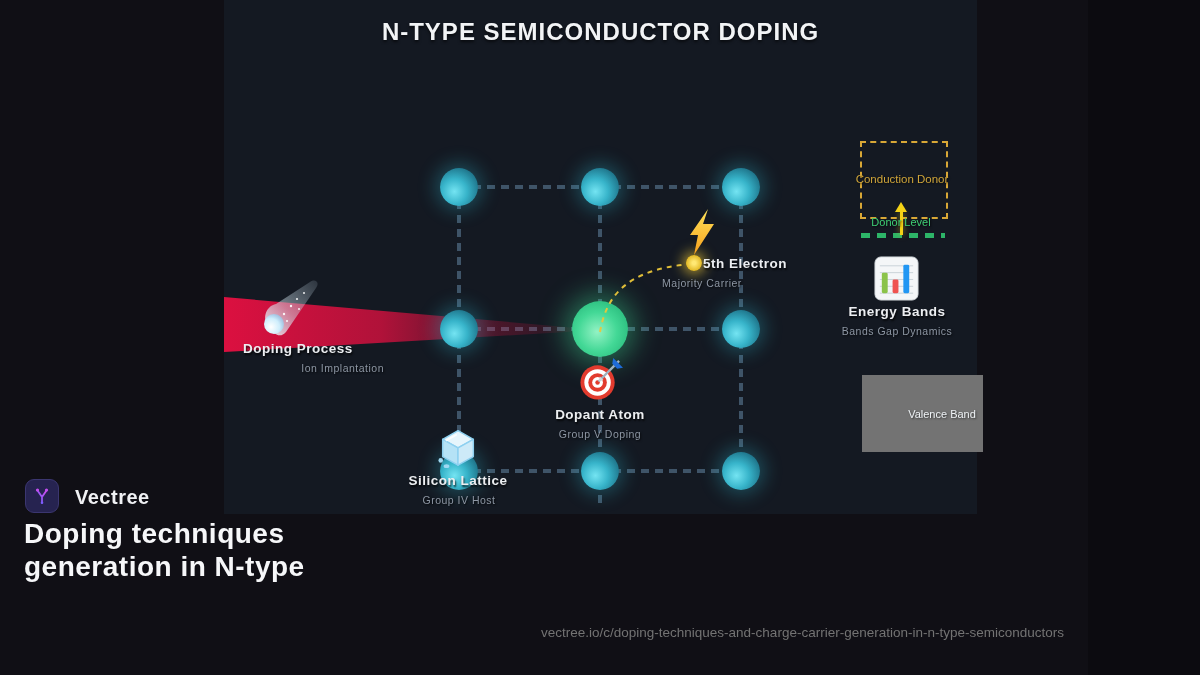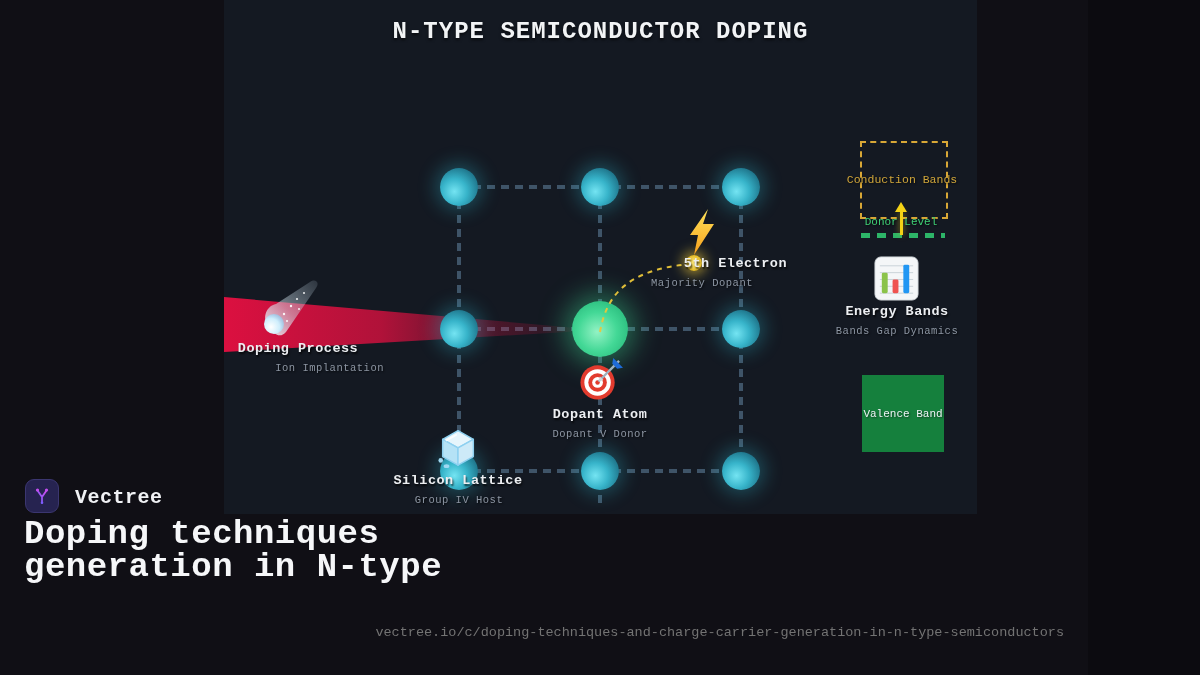--- a/index.html
+++ b/index.html
@@ -1,18 +1,18 @@
 <!DOCTYPE html>
 <html><head>
 <meta charset="utf-8">
 <style>
   html,body{margin:0;padding:0;background:#0c0b10;}
   .stage{position:relative;width:1088px;height:675px;overflow:hidden;
          background:#100f15;
-         font-family:Liberation Mono, monospace;}
+         font-family:Liberation Sans, sans-serif;}
   .panel{position:absolute;left:224px;top:0;width:753px;height:514px;background:#141922;}
   .abs{position:absolute;}
   .page-title{left:224px;top:18px;width:753px;text-align:center;
     font-size:24px;font-weight:bold;letter-spacing:1px;color:#f2f4f6;z-index:6;
     text-shadow:0 2px 3px rgba(0,0,0,.6);}
   
   .grid-svg{left:224px;top:0;z-index:1;}
   .atom{width:38px;height:38px;border-radius:50%;z-index:3;
     background:radial-gradient(circle at 38% 62%, #74e4f2 0%, #37b4ca 38%, #1d7187 78%, #155163 100%);
     box-shadow:0 0 18px 5px rgba(47,179,201,.32);}
@@ -37,28 +37,28 @@
   .cb-label{left:827px;top:173px;width:150px;text-align:center;font-size:11.5px;color:#cfa53a;
     z-index:5;white-space:nowrap;text-shadow:1px 1px 2px rgba(0,0,0,.7);}
   .donor-arrow-shaft{left:900px;top:211px;width:3px;height:24px;background:#f4d216;z-index:4;
     box-shadow:0 0 6px rgba(244,210,22,.6);}
   .donor-arrow-head{left:895px;top:202px;width:0;height:0;z-index:4;
     border-left:6px solid transparent;border-right:6px solid transparent;border-bottom:10px solid #f4d216;}
   .donor-label{left:826px;top:216px;width:150px;text-align:center;font-size:11px;color:#3ecf74;
     z-index:5;white-space:nowrap;text-shadow:1px 1px 2px rgba(0,0,0,.7);}
   .donor-line{left:861px;top:233px;width:84px;height:5px;z-index:3;
     background:repeating-linear-gradient(90deg,#2db568 0 9px,transparent 9px 16px);}
-  .vb-box{left:862px;top:375px;width:82px;height:77px;background:#15803d;z-index:3;
-    display:flex;align-items:center;justify-content:center;}
+  .vb-box{left:862px;top:375px;width:82px;height:77px;background:#737373;z-index:3;
+    display:flex;align-items:center;justify-content:center;padding-left:39px;}
   .vb-text{font-size:11px;color:#eef2f5;white-space:nowrap;text-shadow:1px 1px 2px rgba(0,0,0,.5);}
   
   .logo{left:25px;top:479px;width:32px;height:32px;border-radius:9px;background:#262350;
     border:1px solid #3b3670;display:flex;align-items:center;justify-content:center;z-index:6;}
   .brand{left:75px;top:486px;font-size:20px;font-weight:bold;color:#f0f1f4;letter-spacing:.5px;z-index:6;}
-  .heading{left:24px;top:518px;z-index:6;color:#f6f7f9;font-weight:bold;font-size:34px;
+  .heading{left:24px;top:518px;z-index:6;color:#f6f7f9;font-weight:bold;font-size:28px;
     line-height:32.5px;letter-spacing:.5px;}
   .url{right:24px;top:625px;font-size:13.5px;color:#737373;letter-spacing:0;z-index:6;white-space:nowrap;}
 </style>
 </head>
 <body>
 
 <div class="stage">
   <div class="panel abs"></div>
 
   <div class="abs page-title">N-TYPE SEMICONDUCTOR DOPING</div>
@@ -160,30 +160,30 @@
     </g>
     <rect x="8" y="17" width="6" height="21" rx="1.5" fill="#8bc34a"></rect>
     <rect x="19" y="24" width="6" height="14" rx="1.5" fill="#ef5350"></rect>
     <rect x="30" y="9" width="6" height="29" rx="1.5" fill="#2196f3"></rect>
   </svg>
 
   <div class="abs lbl" style="left:213px;top:341px;">Doping Process</div>
   <div class="abs sub" style="left:214px;top:362px;text-align:right;">Ion Implantation</div>
 
   <div class="abs lbl" style="left:617px;top:256px;text-align:right;">5th Electron</div>
-  <div class="abs sub" style="left:617px;top:277px;">Majority Dopant</div>
+  <div class="abs sub" style="left:617px;top:277px;">Majority Carrier</div>
 
   <div class="abs lbl" style="left:515px;top:407px;">Dopant Atom</div>
-  <div class="abs sub" style="left:515px;top:428px;">Dopant V Donor</div>
+  <div class="abs sub" style="left:515px;top:428px;">Group V Doping</div>
 
   <div class="abs lbl" style="left:373px;top:473px;">Silicon Lattice</div>
   <div class="abs sub" style="left:374px;top:494px;">Group IV Host</div>
 
   <div class="abs cb-box"></div>
-  <div class="abs cb-label">Conduction Bands</div>
+  <div class="abs cb-label">Conduction Donor</div>
   <div class="abs donor-arrow-shaft"></div>
   <div class="abs donor-arrow-head"></div>
   <div class="abs donor-label">Donor Level</div>
   <div class="abs donor-line"></div>
 
   <div class="abs lbl" style="left:812px;top:304px;">Energy Bands</div>
   <div class="abs sub" style="left:812px;top:325px;">Bands Gap Dynamics</div>
 
   <div class="abs vb-box">
     <span class="vb-text">Valence Band</span>

